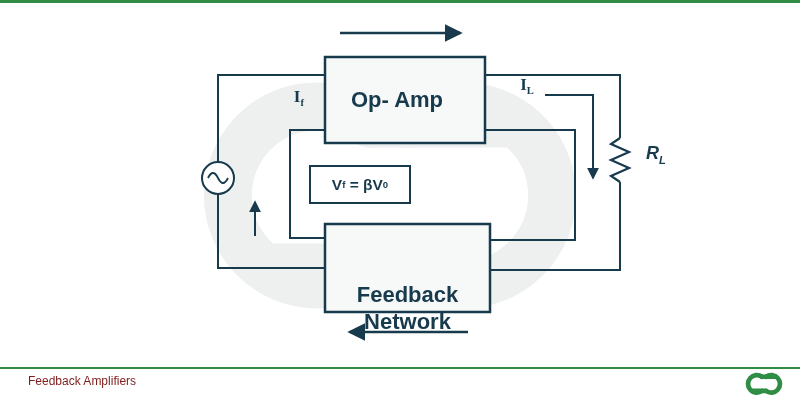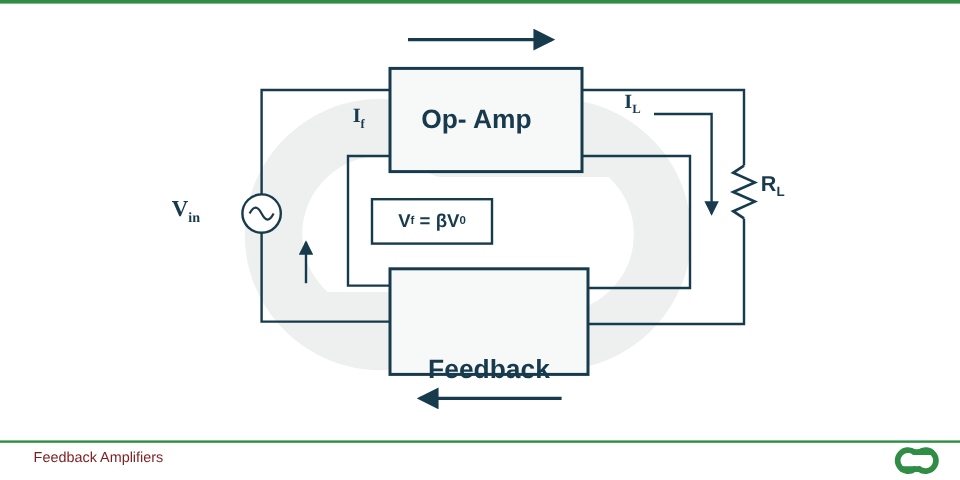--- a/index.html
+++ b/index.html
@@ -73,42 +73,40 @@
       <path d="M208 178 Q213 168 218 178 Q223 188 228 178" fill="none" stroke="#173a4c" stroke-width="1.8"></path>
     </g>
   </svg>
 
   <div class="lbl box-label" style="left:325px; top:57px; width:144px; height:86px; font-size:22px;">
     <span>Op- Amp</span>
   </div>
 
   <div class="lbl box-label col" style="left:325px; top:224px; width:165px; height:88px; font-size:22px;margin-top:40px;">
     <span>Feedback</span>
+    <span>Network</span>
   </div>
 
   <div class="lbl box-label" style="left:310px; top:166px; width:100px; height:37px; font-size:15.5px;">
     <span class="pre">V</span>
       <sub>f</sub>
       <span class="pre"> = βV</span>
       <sub>0</sub>
   </div>
 
-  <div class="lbl serif" style="left:120px; top:164px; width:70px; text-align:center; font-size:19px;">
-    <span>V</span><sub>in</sub>
-  </div>
 
   <div class="lbl serif" style="left:270px; top:87px; width:34px; text-align:right; font-size:17px;">
     <span>I</span><sub>f</sub>
   </div>
 
   <div class="lbl serif" style="left:510px; top:75px; width:34px; text-align:center; font-size:17px;">
     <span>I</span><sub>L</sub>
   </div>
 
-  <div class="lbl" style="left:634px; top:143px; width:44px; font-size:18px;">
+  <div class="lbl" style="left:634px; top:143px; width:44px; text-align:center; font-size:18px;font-style:italic;">
     <span>R</span><sub>L</sub>
   </div>
 
   <div class="footer-rule"></div>
   <div class="caption">Feedback Amplifiers</div>
   <div class="footer-logo">
     <svg viewBox="0 0 140 80" width="100%" height="100%">
       <g fill="none" stroke="#2f8d46" stroke-width="14" stroke-linecap="round">
         <path d="M 64 20 A 26 26 0 1 0 64 62"></path>
         <path d="M 64 20 L 106 20"></path>

